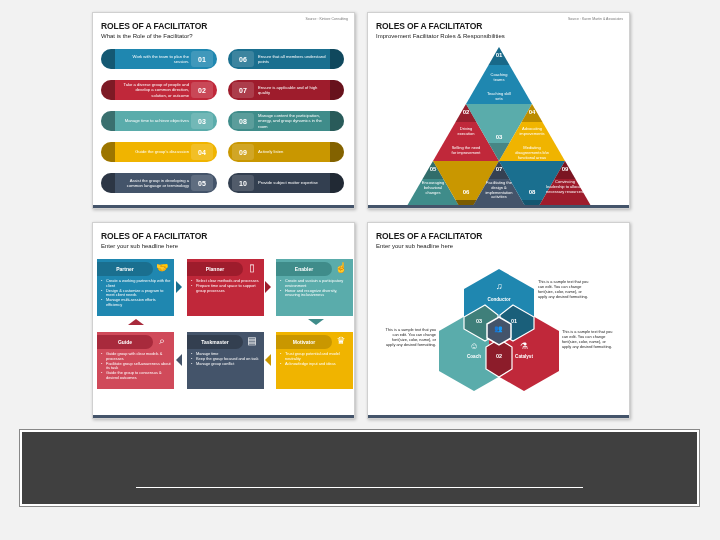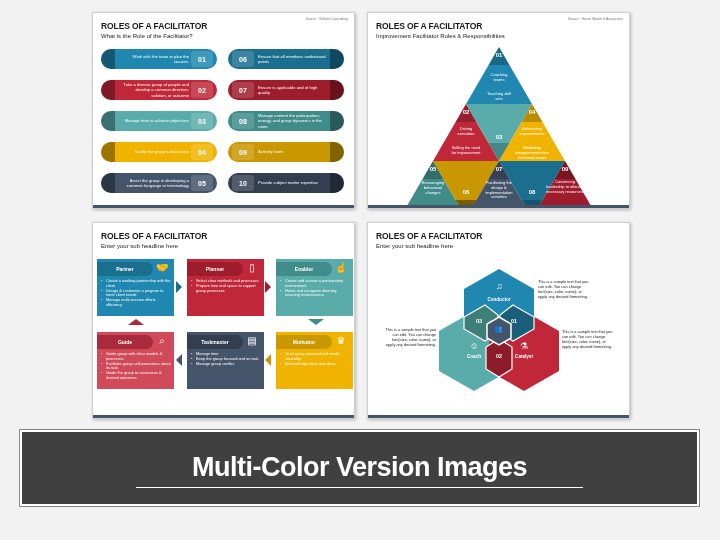--- a/index.html
+++ b/index.html
@@ -241,15 +241,14 @@
       <div style="position: absolute; left: 139px; top: 95px; width: 14px; text-align: center; color: rgb(255, 255, 255); font-size: 5.5px; font-weight: bold;">01</div>
       <div style="position: absolute; left: 124px; top: 130px; width: 14px; text-align: center; color: rgb(255, 255, 255); font-size: 5.5px; font-weight: bold;">02</div>
       <div style="position: absolute; left: 104px; top: 95px; width: 14px; text-align: center; color: rgb(255, 255, 255); font-size: 5.5px; font-weight: bold;">03</div>
       <div class="htext" style="left: 170px; top: 56px; width: 54px;">This is a sample text that you can edit. You can change font(size, color, name), or apply any desired formatting.</div>
       <div class="htext" style="left: 14px; top: 104px; width: 54px; text-align: right;">This is a sample text that you can edit. You can change font(size, color, name), or apply any desired formatting.</div>
       <div class="htext" style="left: 194px; top: 106px; width: 54px;">This is a sample text that you can edit. You can change font(size, color, name), or apply any desired formatting.</div>
     </div>
 </div>
 
 <div class="banner">
-  <div class="bt">Multi-Color Version Images</div>
   <div class="line"></div>
 </div>
 
 </body></html>

